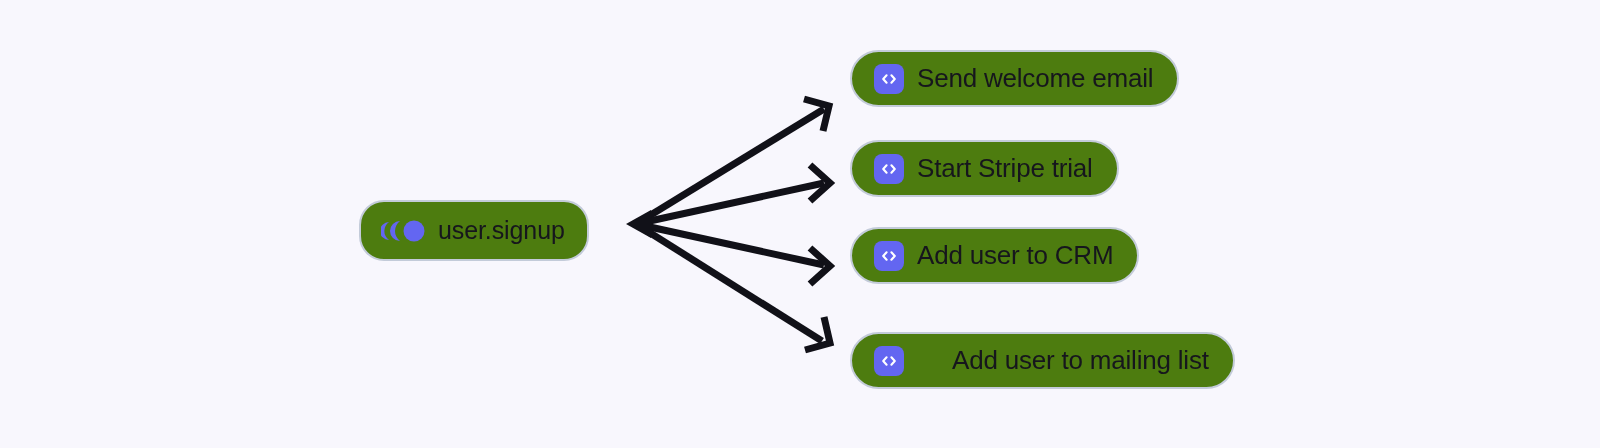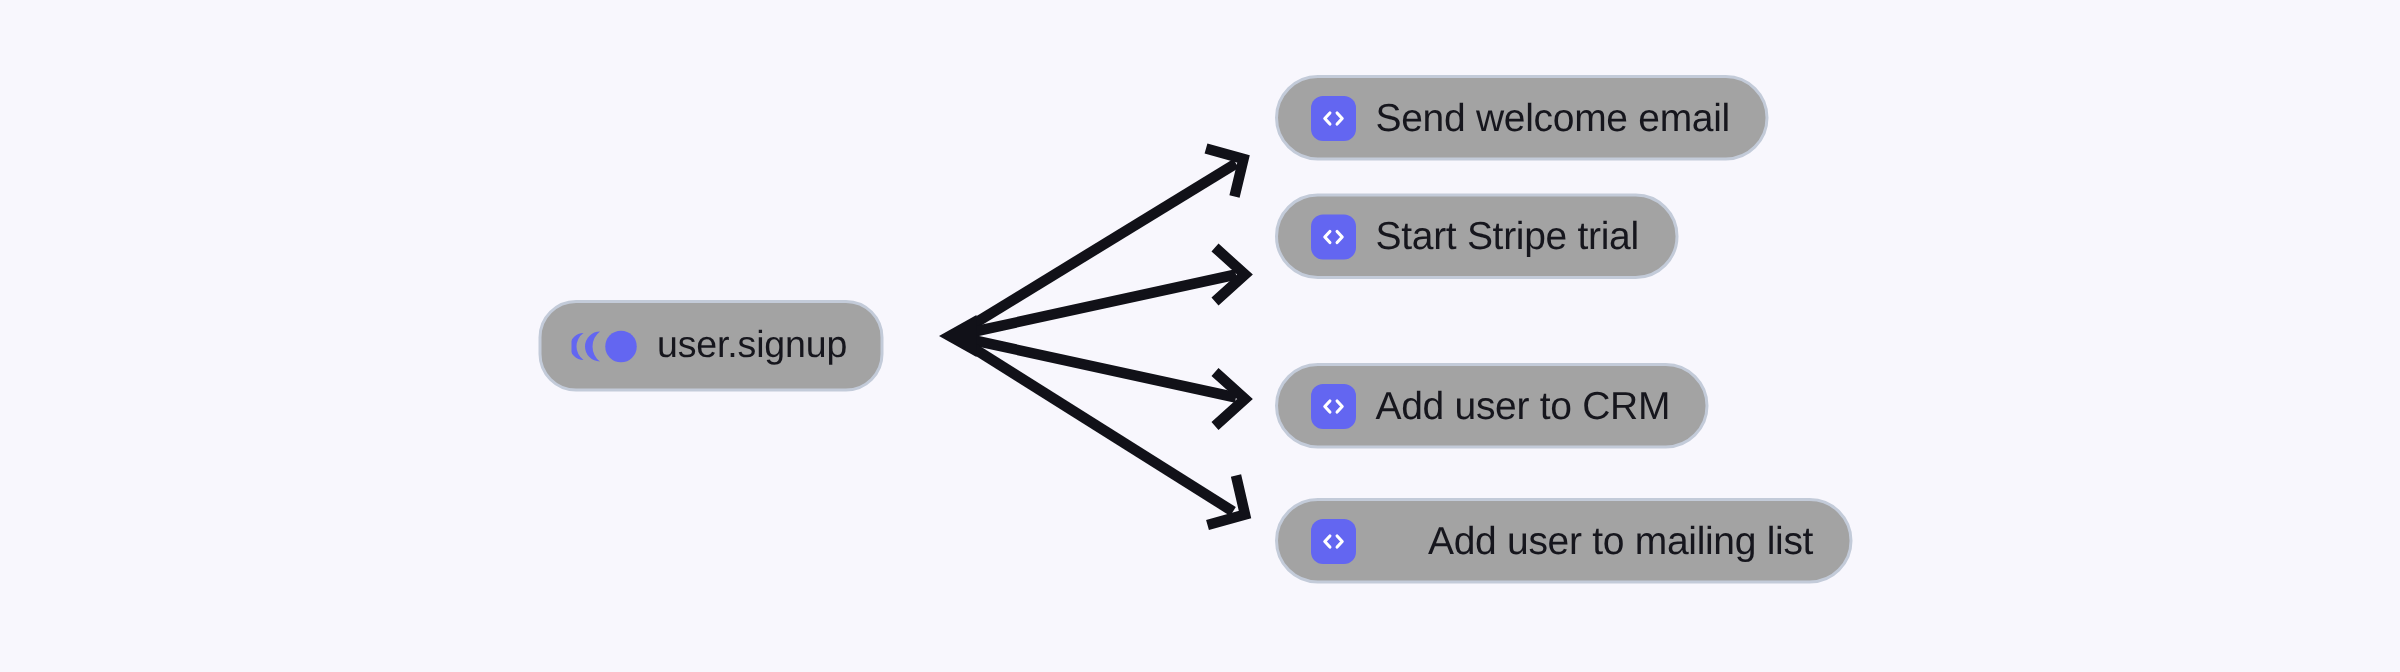--- a/index.html
+++ b/index.html
@@ -30,21 +30,21 @@
     width: 1600px;
     height: 448px;
     pointer-events: none;
   }
 
   
   .node {
     position: absolute;
     display: flex;
     align-items: center;
-    background: #a3a3a3;
+    background: #4d7c0f;
     border: 2px solid #c3cbd9;
     box-sizing: border-box;
     white-space: nowrap;
   }
 
   
   .node-source {
     left: 359px;
     top: 200px;
     height: 61px;
@@ -66,22 +66,22 @@
     padding: 0 24px 0 22px;
     gap: 13px;
   }
   .node-action .node-label {
     font-size: 26px;
     color: #16161d;
     letter-spacing: -0.2px;
   }
 
   .node-action.pos-0 { top: 50px; }
-  .node-action.pos-1 { top: 129px; }
-  .node-action.pos-2 { top: 242px; }
+  .node-action.pos-1 { top: 140px; }
+  .node-action.pos-2 { top: 227px; }
   .node-action.pos-3 { top: 332px; gap: 48px; }
 
   
   .icon-code {
     flex: 0 0 auto;
     width: 30px;
     height: 30px;
     border-radius: 8px;
     background: #6366f1;
     display: flex;

